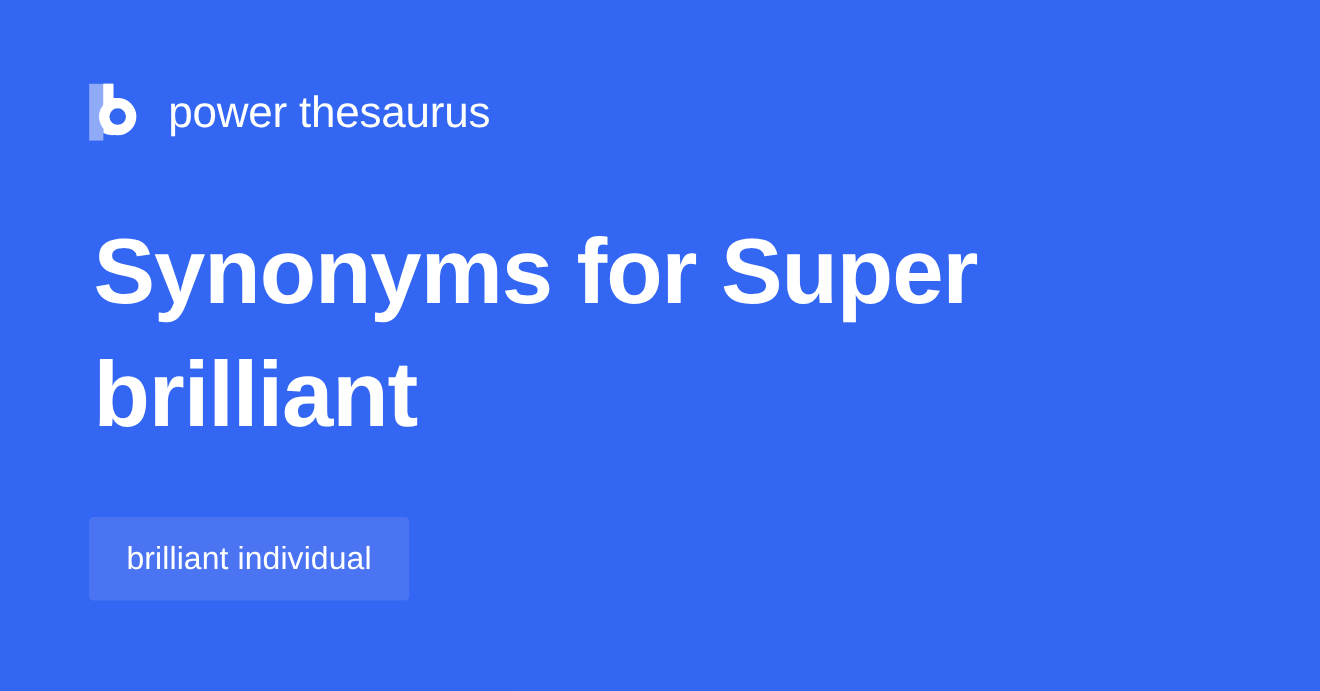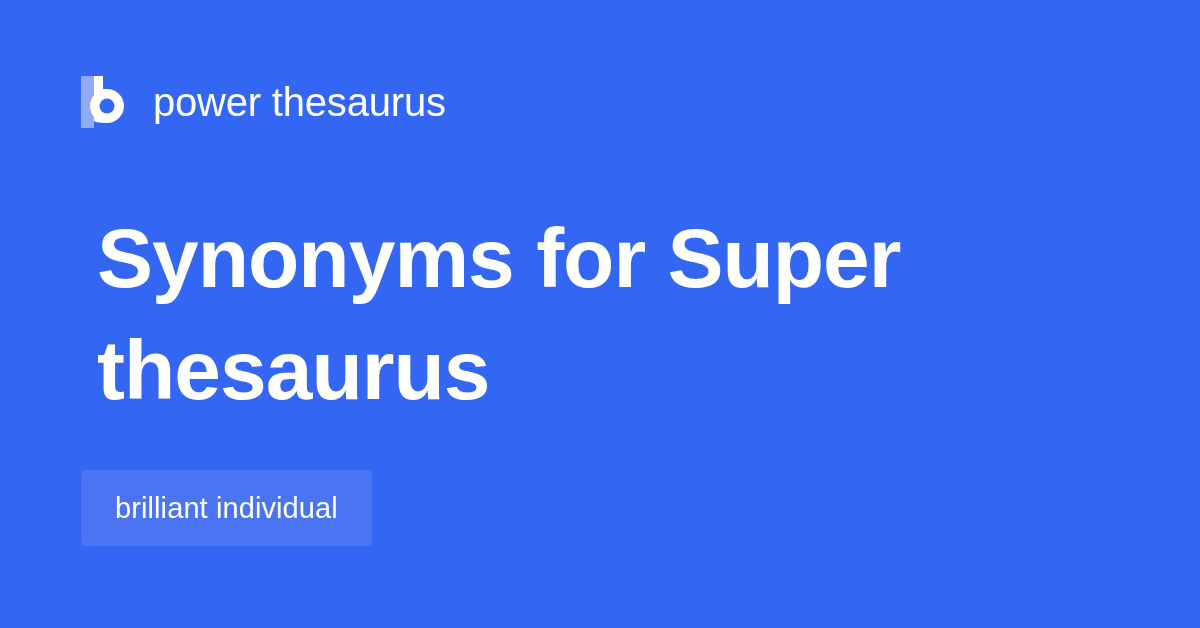--- a/index.html
+++ b/index.html
@@ -49,21 +49,21 @@
     letter-spacing: -0.2px;
     white-space: nowrap;
   }
 
   
   .headline {
     position: absolute;
     left: 81px;
     top: 186px;
     width: 1000px;
-    margin: 16px;
+    margin: 4px;
     font-family: "Liberation Sans", sans-serif;
     font-size: 84px;
     font-weight: 700;
     line-height: 112px;
     letter-spacing: -1px;
     color: #ffffff;
   }
   .headline-line {
     display: block;
     white-space: nowrap;
@@ -113,20 +113,20 @@
         <rect x="13" y="0" width="9" height="34" fill="#ffffff"></rect>
 
         <circle cx="26" cy="30" r="7.5" fill="#3366f2"></circle>
       </svg>
     </span>
     <span class="brand-name">power thesaurus</span>
   </div>
 
   <h1 class="headline">
     <span class="headline-line">Synonyms for Super</span>
-    <span class="headline-line">thesaurus</span>
+    <span class="headline-line">brilliant</span>
   </h1>
 
   <div class="chips">
     <div class="chip">brilliant individual</div>
   </div>
 
 </div>
 
 </body></html>

